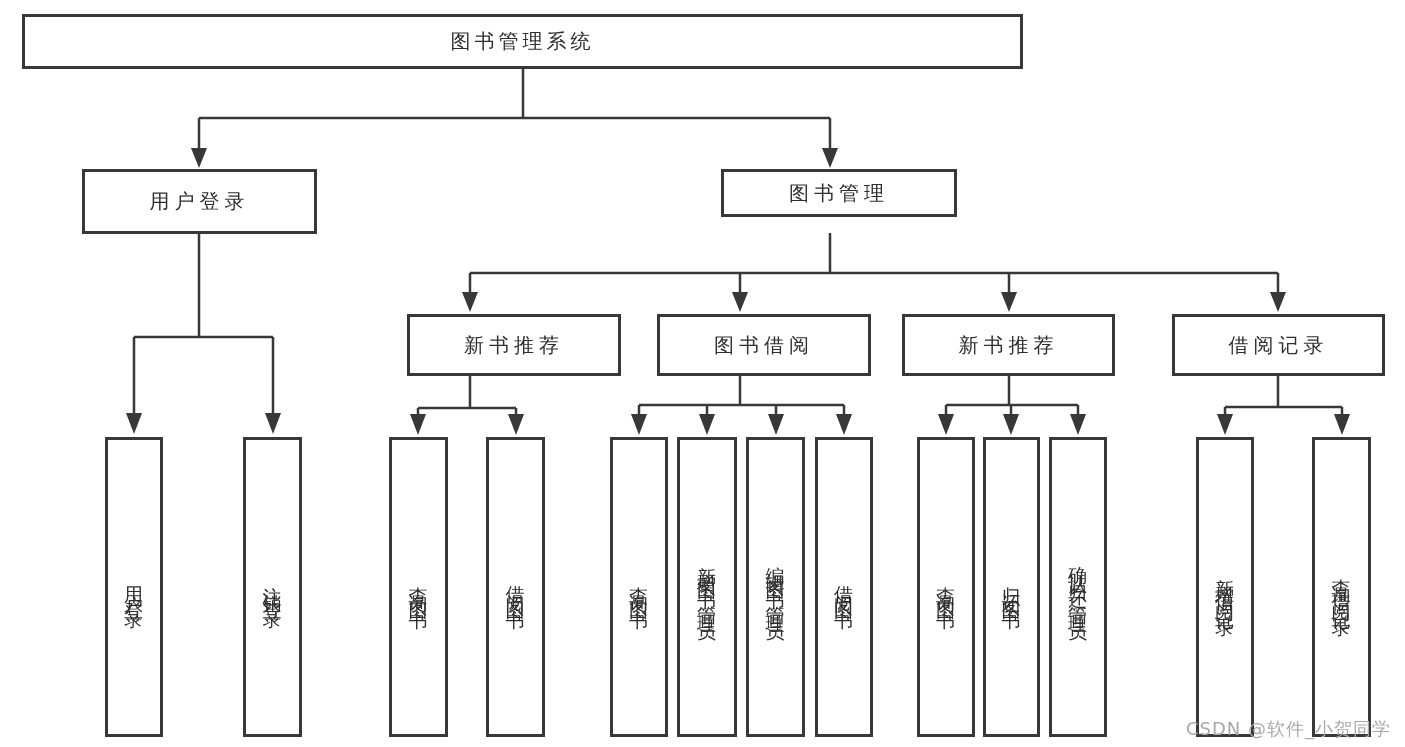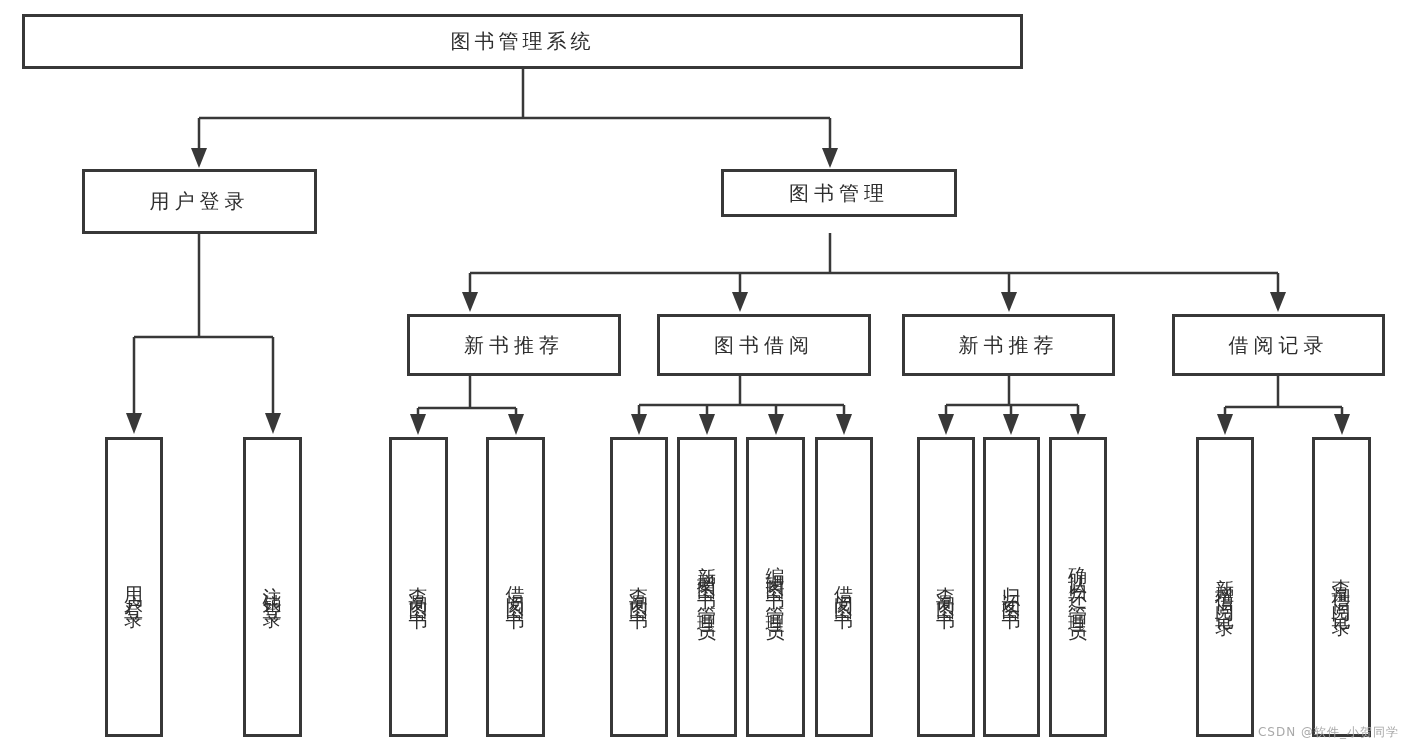--- a/index.html
+++ b/index.html
@@ -33,23 +33,23 @@
   .leaf {
     writing-mode: vertical-rl;
     text-orientation: mixed;
     font-size: 19px;
     letter-spacing: 8px;
     line-height: 1;
   }
   .leaf span { display: inline-block; }
   #watermark {
     position: absolute;
-    right: 6px;
+    right: 14px;
     bottom: 6px;
-    font-size: 12px;
+    font-size: 18px;
     letter-spacing: 1px;
     color: #a9a9a9;
     z-index: 3;
     white-space: nowrap;
   }
 </style>
 </head>
 <body>
 
 <div id="stage">

